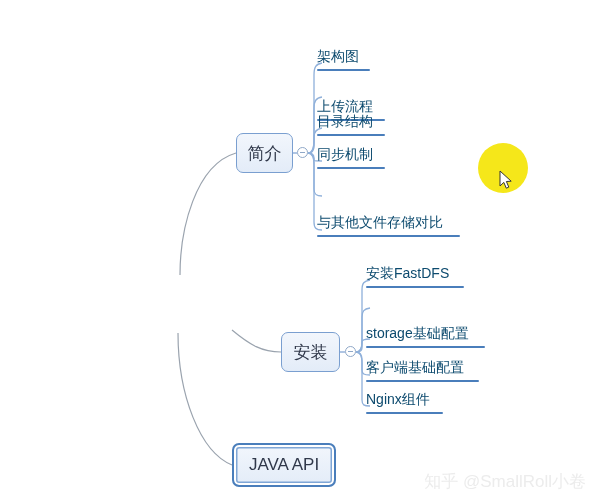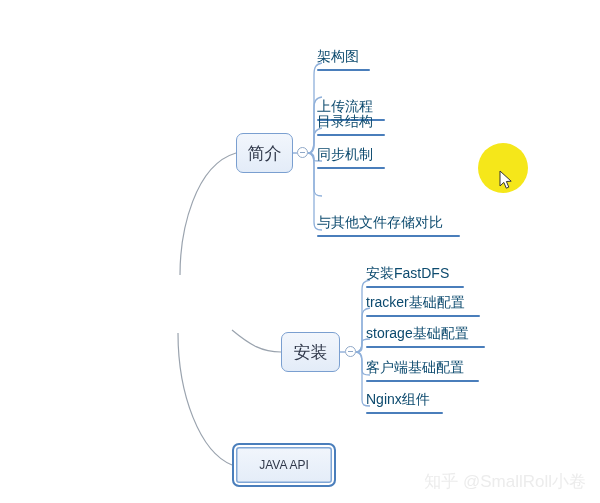--- a/index.html
+++ b/index.html
@@ -74,21 +74,21 @@
     box-sizing: border-box;
     border: 2px solid #4a7ebb;
     border-radius: 7px;
     background: linear-gradient(180deg, #f2f6fc 0%, #e3ecf8 100%);
     box-shadow: inset 0 0 0 2px #ffffff, inset 0 0 0 3.5px #7fa6d6;
     display: flex;
     align-items: center;
     justify-content: center;
   }
   .selected-node .label {
-    font-size: 12px;
+    font-size: 17px;
     color: #30384a;
   }
 
   
   .leaf {
     position: absolute;
     display: inline-block;
     white-space: nowrap;
     font-size: 14px;
     color: #0c4a6e;
@@ -212,24 +212,20 @@
 
   <div class="branch-node" id="node-anzhuang">
     <span class="label">安装</span>
   </div>
   <div class="toggle" id="toggle-anzhuang"></div>
 
   <div class="leaf" style="left:366px; top:265px;">
     <span>安装FastDFS</span>
     <span class="underline" style="width: 98px;"></span>
   </div>
-  <div class="leaf" style="left:366px; top:294px;">
-    <span>tracker基础配置</span>
-    <span class="underline" style="width: 114px;"></span>
-  </div>
   <div class="leaf" style="left:366px; top:325px;">
     <span>storage基础配置</span>
     <span class="underline" style="width: 119px;"></span>
   </div>
   <div class="leaf" style="left:366px; top:359px;">
     <span>客户端基础配置</span>
     <span class="underline" style="width: 113px;"></span>
   </div>
   <div class="leaf" style="left:366px; top:391px;">
     <span>Nginx组件</span>

